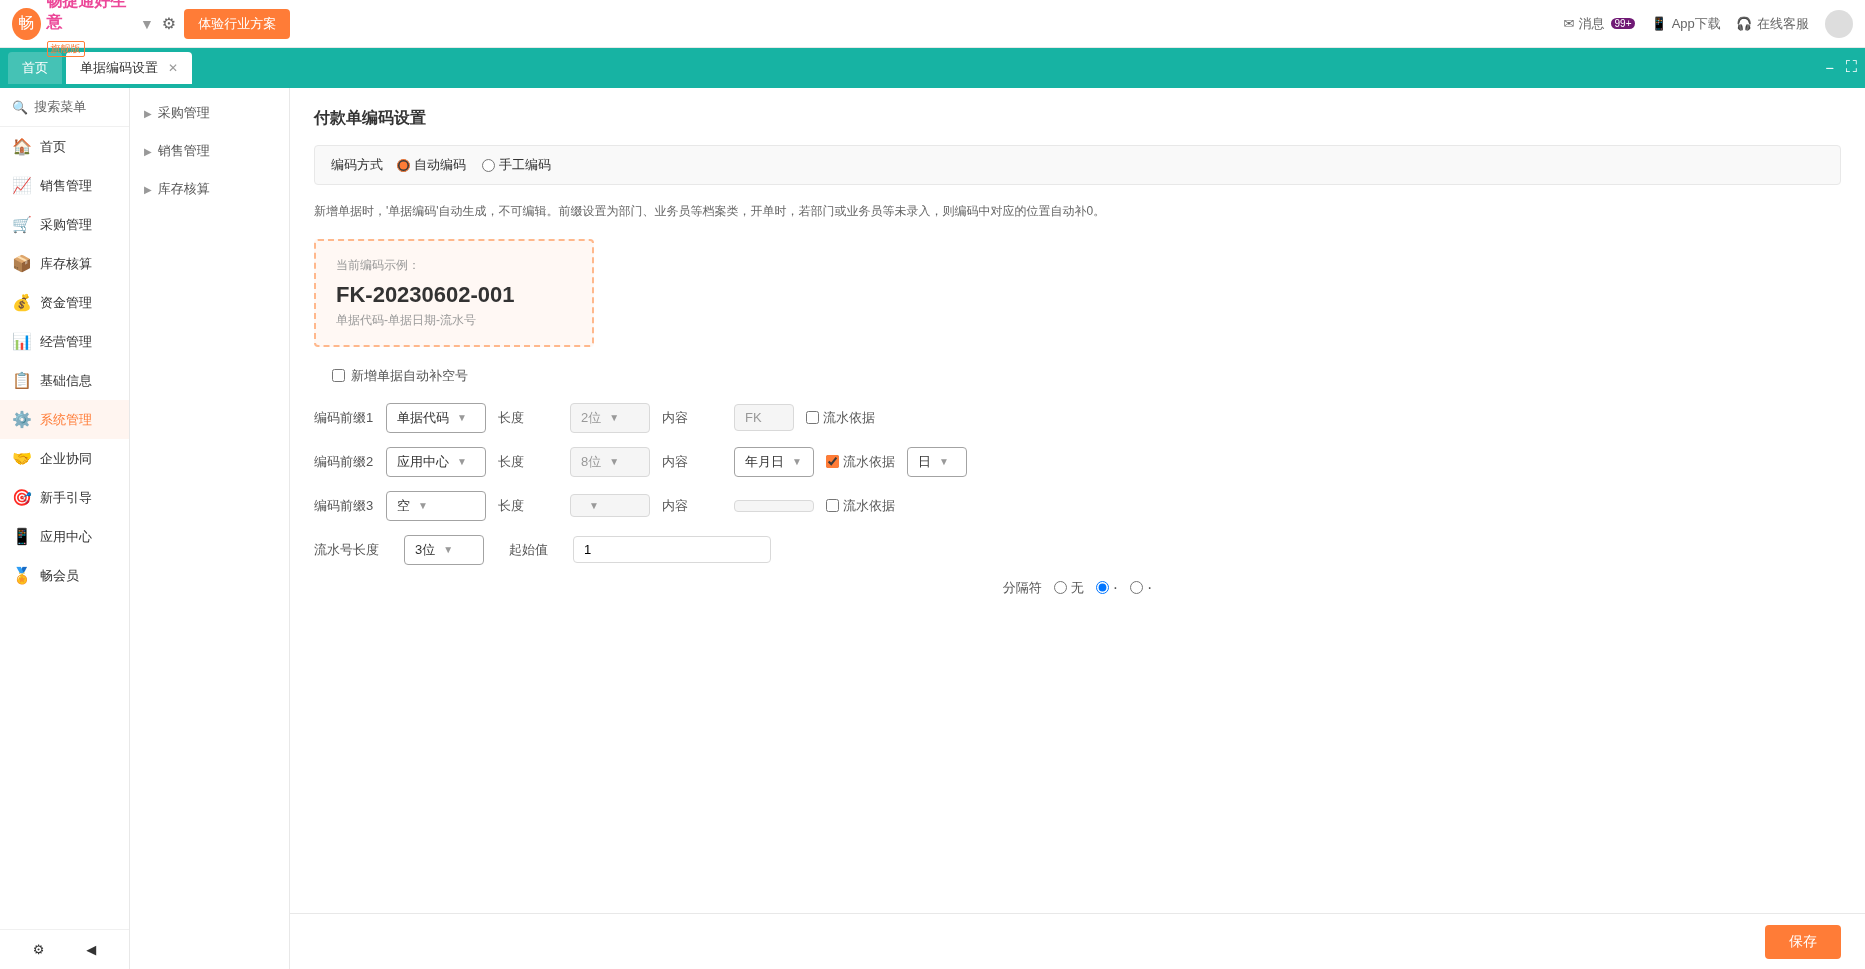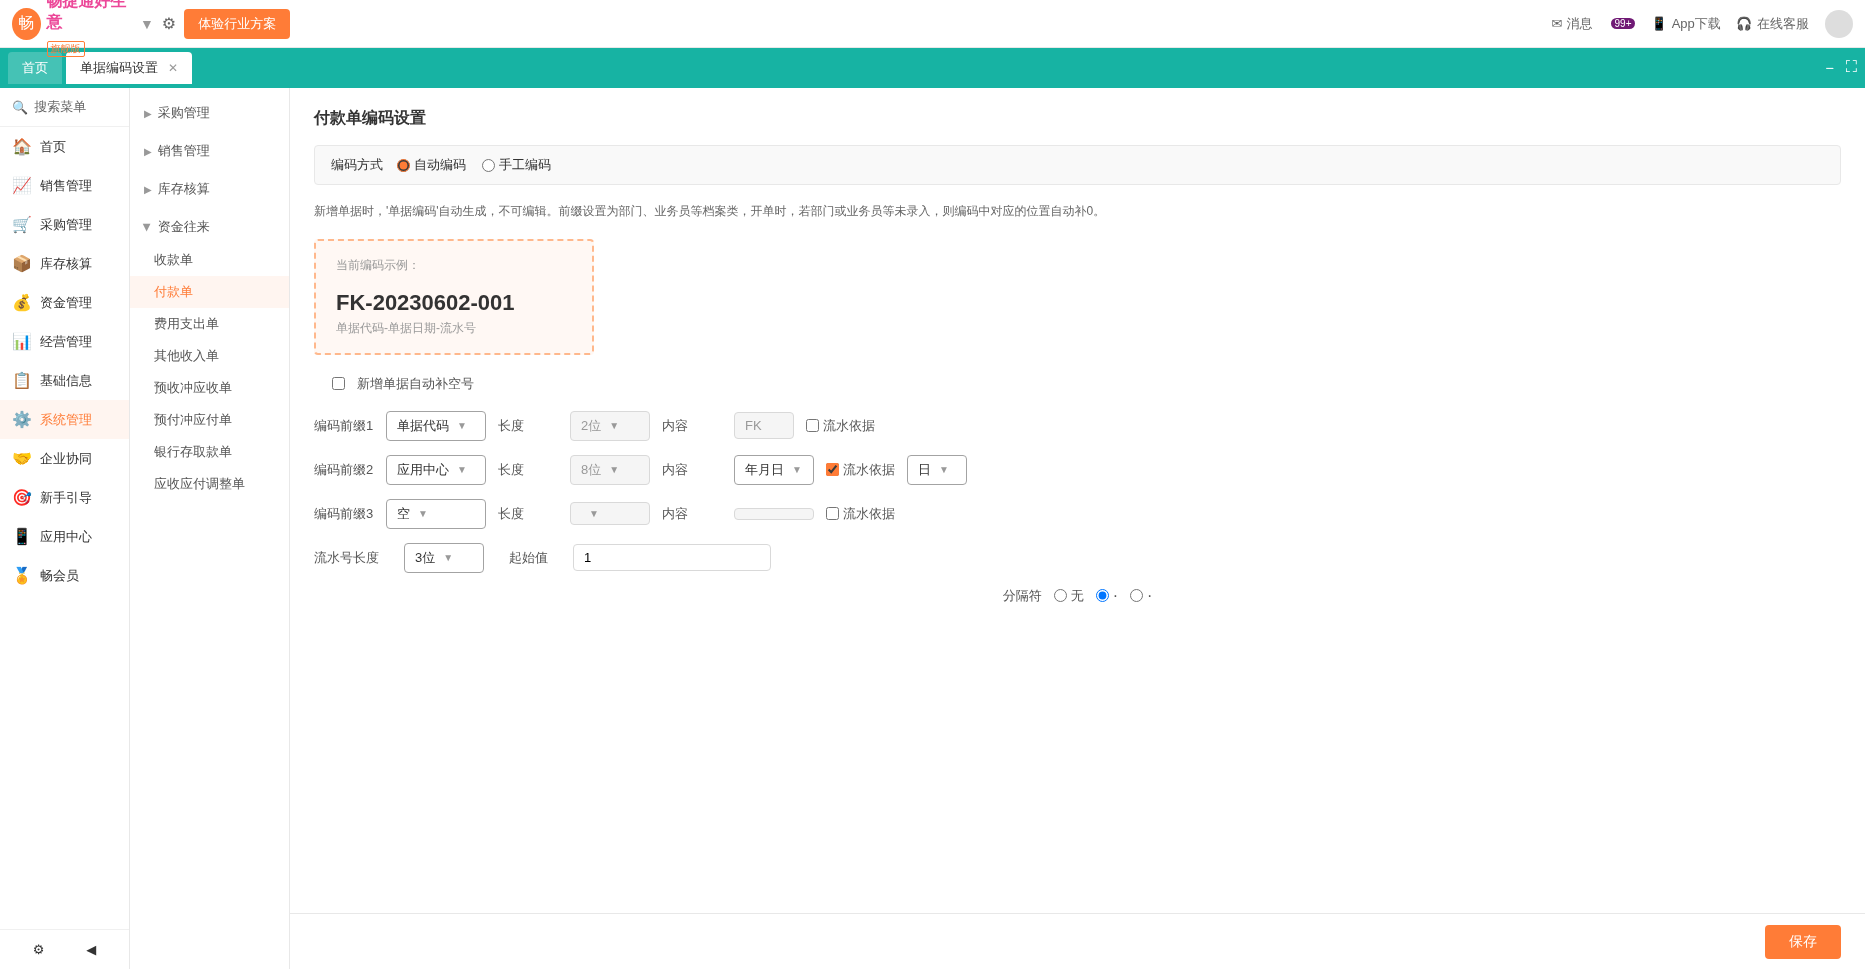--- a/index.html
+++ b/index.html
@@ -19,21 +19,21 @@
       z-index: 100;
     }
     .top-bar-left { display: flex; align-items: center; gap: 8px; }
     .logo-area { display: flex; align-items: center; gap: 6px; width: 120px; }
     .logo-icon { width: 32px; height: 32px; background: #ff7c37; border-radius: 50%; display: flex; align-items: center; justify-content: center; color: #fff; font-size: 16px; }
     .top-bar-dropdown { display: flex; align-items: center; gap: 4px; cursor: pointer; color: #666; font-size: 13px; }
     .top-bar-settings { color: #666; cursor: pointer; font-size: 16px; }
     .trial-btn { background: #ff7c37; color: #fff; border: none; border-radius: 4px; padding: 6px 14px; cursor: pointer; font-size: 13px; }
     .top-bar-right { display: flex; align-items: center; gap: 16px; font-size: 13px; color: #666; }
     .top-right-item { display: flex; align-items: center; gap: 4px; cursor: pointer; }
-    .badge { background: #701a75; color: #fff; border-radius: 10px; font-size: 10px; padding: 0 4px; margin-left: 14px; }
+    .badge { background: #701a75; color: #fff; border-radius: 10px; font-size: 10px; padding: 0 4px; margin-left: 2px; }
     .user-avatar { width: 28px; height: 28px; background: #ddd; border-radius: 50%; }
 
     
     .tab-bar {
       height: 40px;
       background: #17b3a3;
       display: flex;
       align-items: center;
       padding: 0 8px;
       position: fixed;
@@ -184,26 +184,26 @@
     
     .code-preview-box {
       border: 2px dashed #ffb88c;
       background: #fff8f4;
       border-radius: 4px;
       padding: 16px 20px;
       display: inline-block;
       margin-bottom: 20px;
       min-width: 280px;
     }
-    .code-preview-label { font-size: 12px; color: #999; margin-bottom: 16px; }
+    .code-preview-label { font-size: 12px; color: #999; margin-bottom: 8px; }
     .code-preview-value { font-size: 22px; font-weight: 700; color: #333; }
     .code-preview-sub { font-size: 12px; color: #999; margin-top: 4px; }
 
     
-    .checkbox-row { display: flex; align-items: center; gap: 12px; margin-bottom: 18px; font-size: 13px; color: #555; padding-left: 18px; }
+    .checkbox-row { display: flex; align-items: center; gap: 6px; margin-bottom: 18px; font-size: 13px; color: #555; padding-left: 18px; }
 
     
     .form-row {
       display: flex;
       align-items: center;
       gap: 12px;
       margin-bottom: 14px;
     }
     .form-label { font-size: 13px; color: #555; width: 60px; flex-shrink: 0; }
     .form-select {
@@ -398,34 +398,20 @@
       <div class="sub-group-title">
         <span class="arrow">▶</span>
         <span>销售管理</span>
       </div>
     </div>
     <div class="sub-group">
       <div class="sub-group-title">
         <span class="arrow">▶</span>
         <span>库存核算</span>
       </div>
-    </div>
-    <div class="sub-group">
-      <div class="sub-group-title">
-        <span class="arrow" style="transform:rotate(90deg);display:inline-block;">▶</span>
-        <span>资金往来</span>
-      </div>
-      <div class="sub-item">收款单</div>
-      <div class="sub-item active">付款单</div>
-      <div class="sub-item">费用支出单</div>
-      <div class="sub-item">其他收入单</div>
-      <div class="sub-item">预收冲应收单</div>
-      <div class="sub-item">预付冲应付单</div>
-      <div class="sub-item">银行存取款单</div>
-      <div class="sub-item">应收应付调整单</div>
     </div>
   </div>
 
   <div class="content-area">
     <div class="page-title">付款单编码设置</div>
 
     
     <div class="encoding-mode-bar">
       <span>编码方式</span>
       <div class="radio-group">

